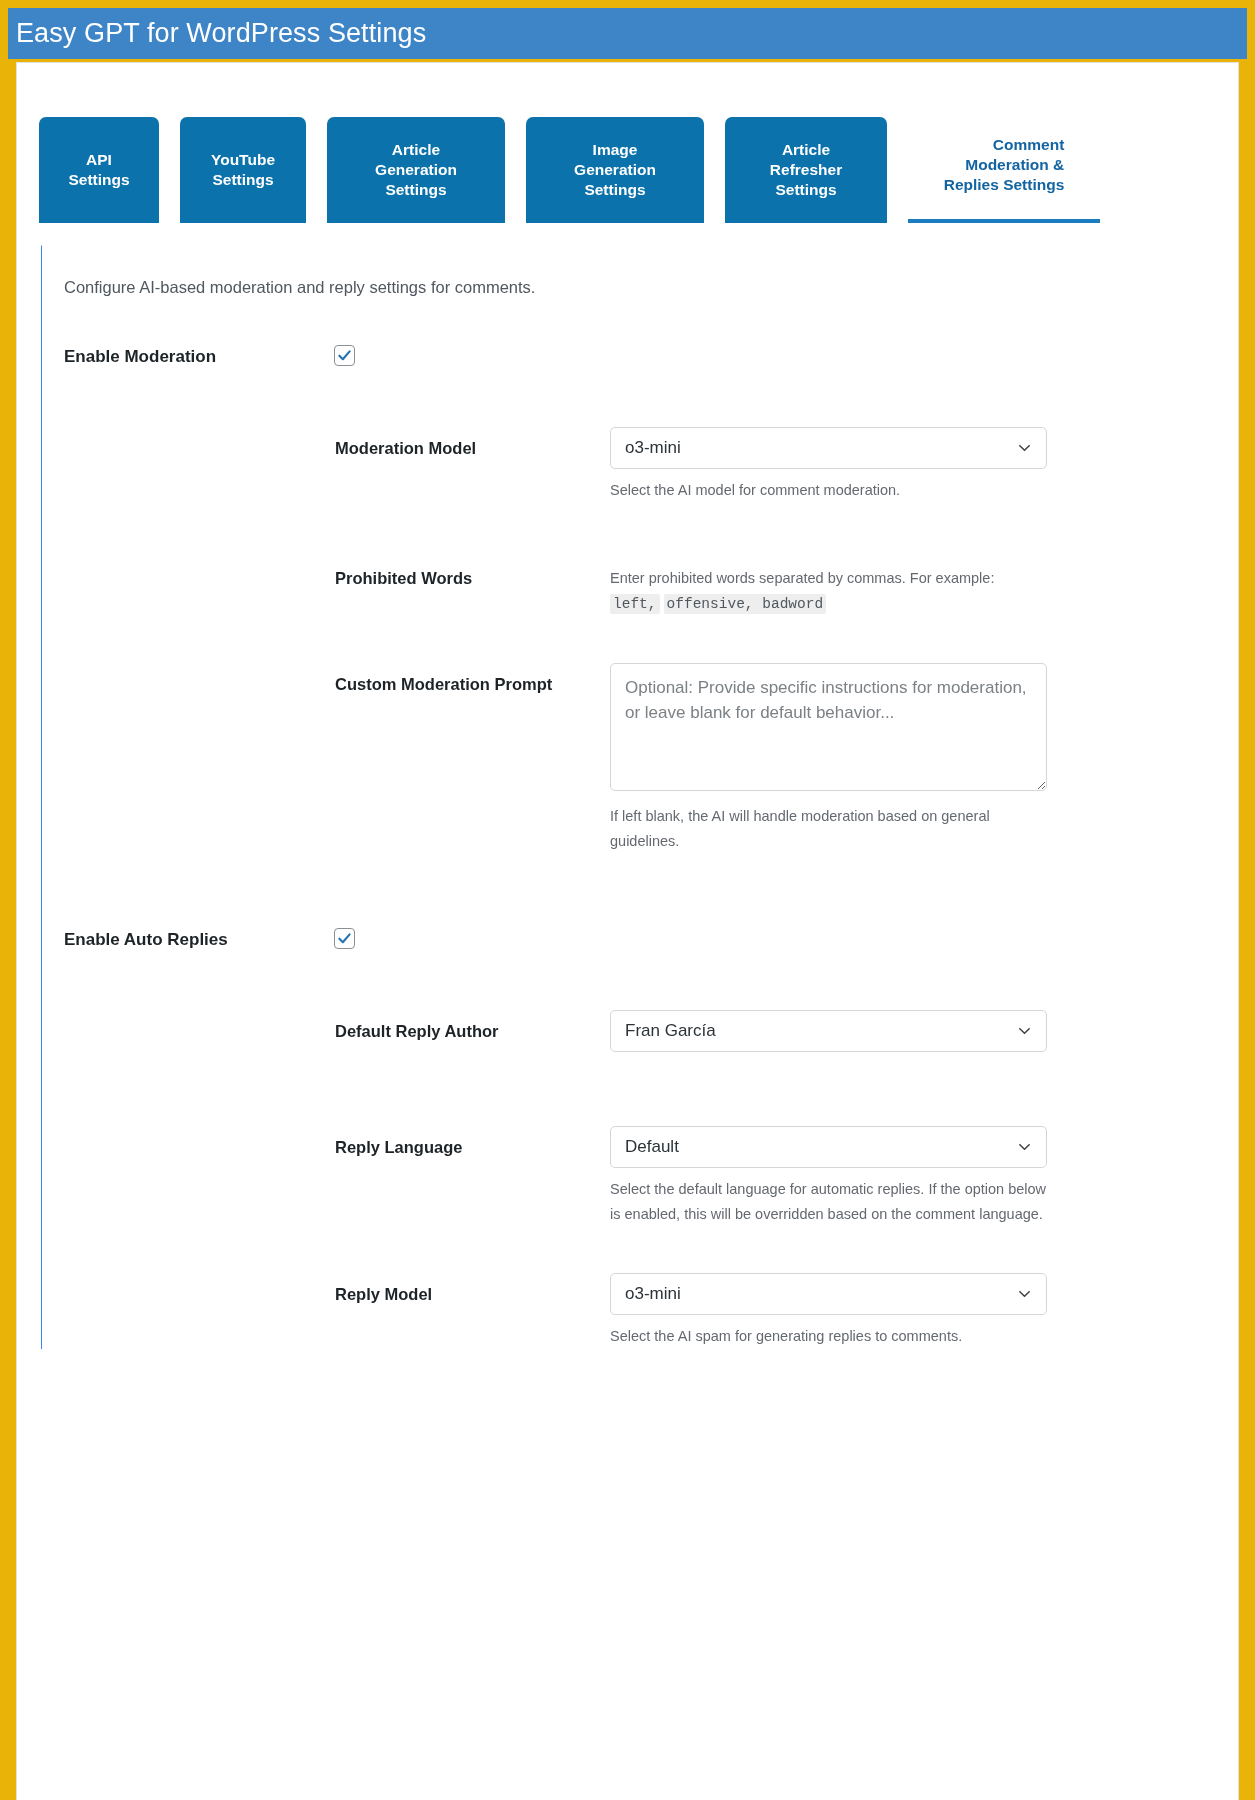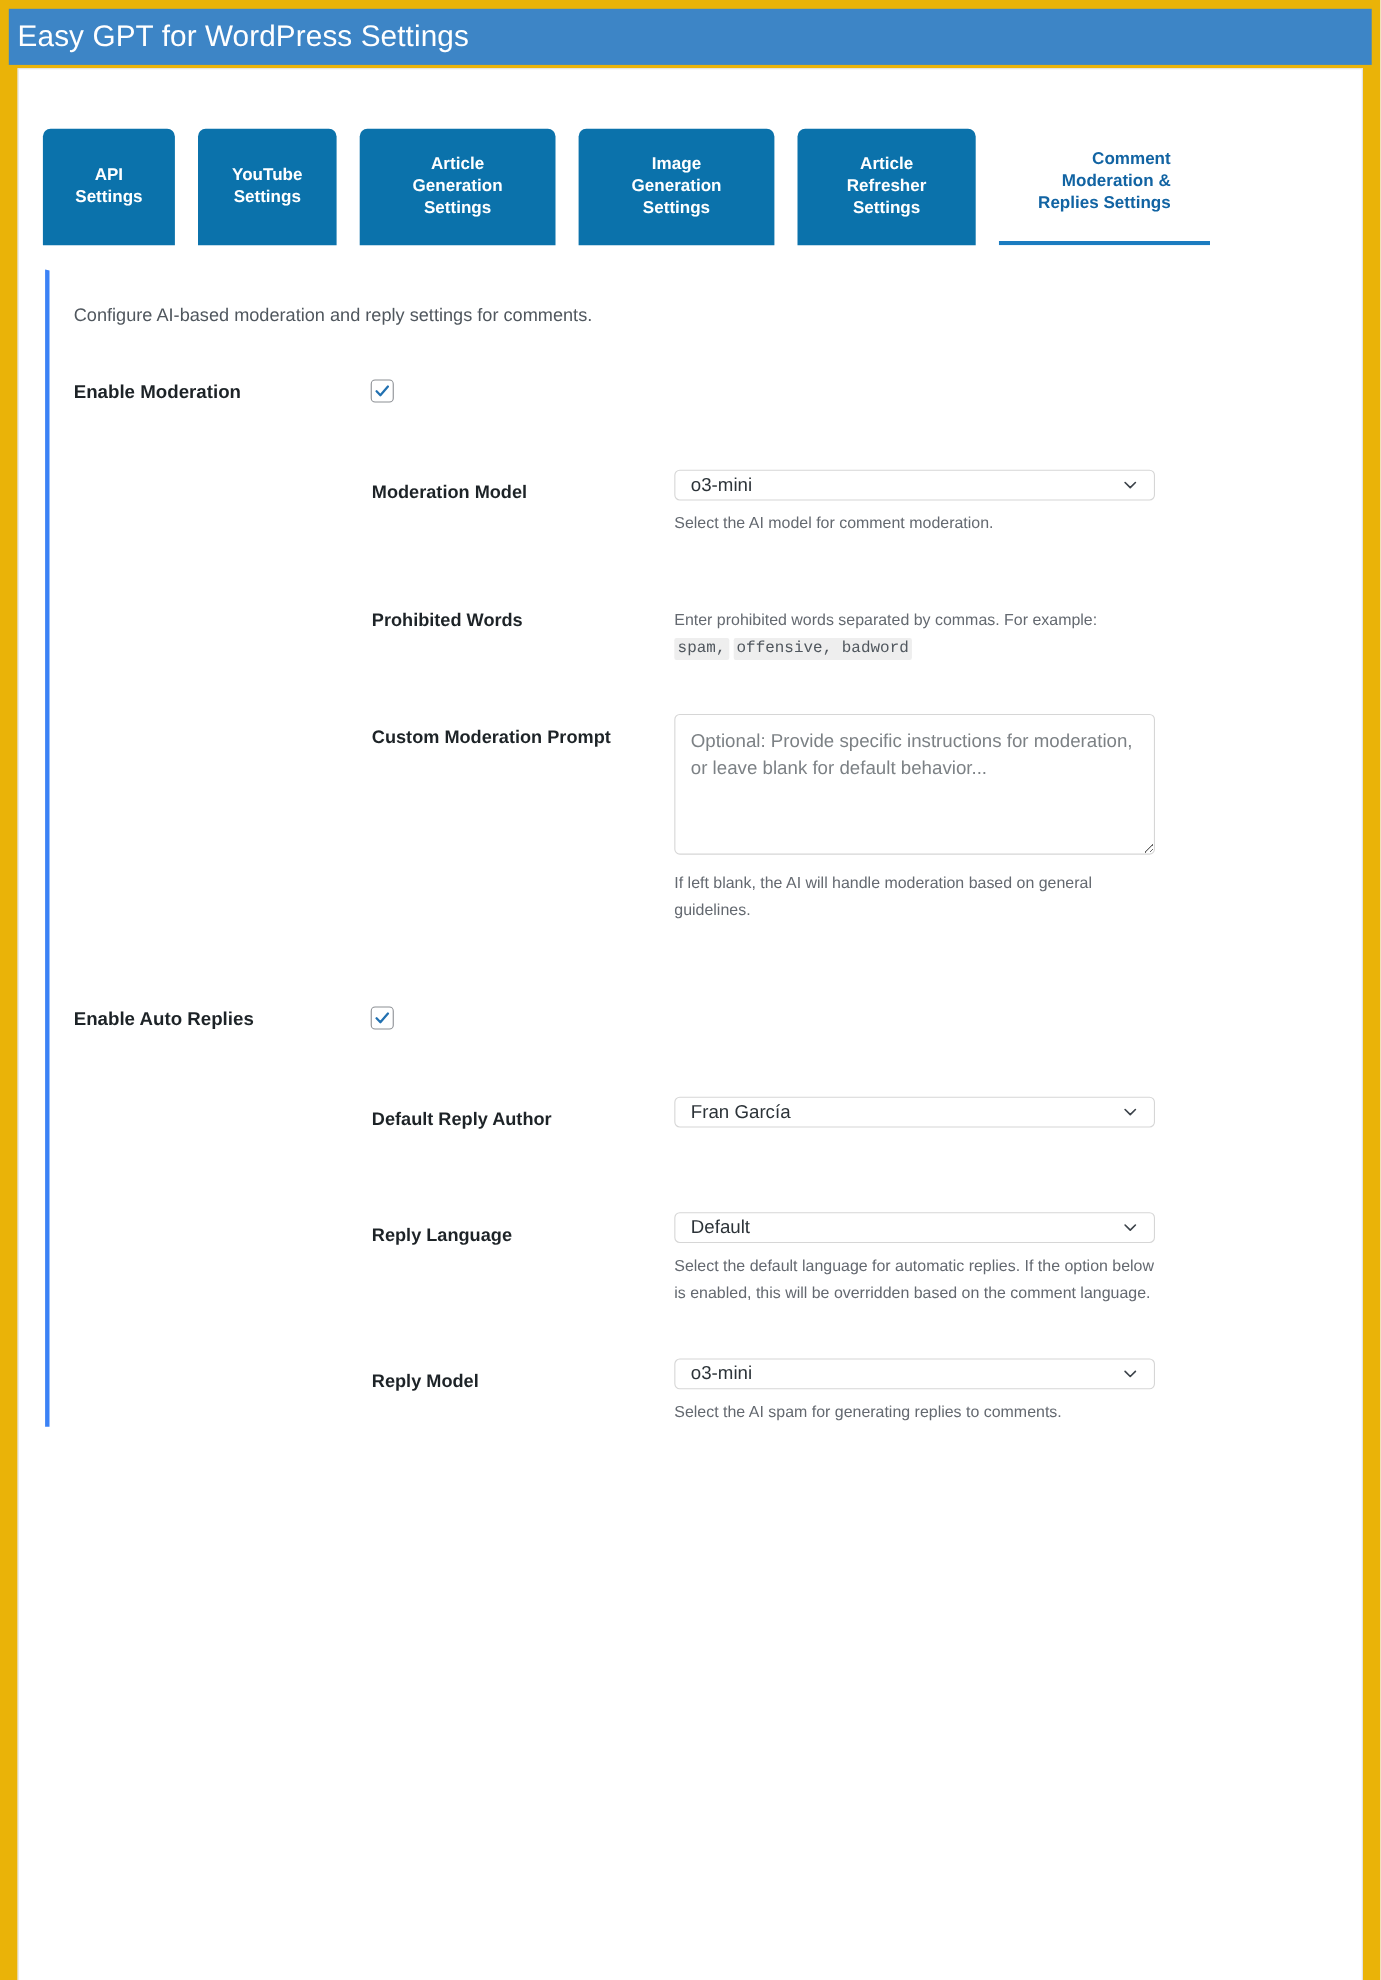--- a/index.html
+++ b/index.html
@@ -87,21 +87,21 @@
     width: 192px;
     height: 112px;
     text-align: right;
   }
 
   
   .content {
     padding: 0 24px 40px 24px;
   }
   .inner-frame {
-    border-left: 4px solid #3b82f6;
+    border-left: 1px solid #3b82f6;
     border-top: 1px solid #ffffff;
     padding: 0;
     margin-top: 22px;
   }
   .intro {
     color: #50575e;
     font-size: 16.5px;
     padding: 30px 0 0 22px;
     line-height: 1.4;
   }
@@ -138,21 +138,21 @@
   }
   .field-control {
     flex: 1 1 auto;
     max-width: 437px;
   }
 
   
   .select-box {
     position: relative;
     width: 437px;
-    height: 28px;
+    height: 42px;
     border: 1px solid #d6d6d6;
     border-radius: 5px;
     background: #ffffff;
     display: flex;
     align-items: center;
     padding: 0 14px;
     font-size: 17px;
     color: #2c3338;
     cursor: pointer;
   }
@@ -285,21 +285,21 @@
               </div>
               <div class="desc">Select the AI model for comment moderation.</div>
             </div>
           </div>
 
           <div class="spacer-54"></div>
 
           <div class="field-row">
             <div class="field-label">Prohibited Words</div>
             <div class="field-control">
-              <div class="desc"><span>Enter prohibited words separated by commas. For example: </span><code class="inline">spam,</code> <code class="inline">offensive, badword</code></div>
+              <div class="desc"><span>Enter prohibited words separated by commas. For example: </span><code class="inline">left,</code> <code class="inline">offensive, badword</code></div>
             </div>
           </div>
 
           <div class="spacer-46"></div>
 
           <div class="field-row">
             <div class="field-label">Custom Moderation Prompt</div>
             <div class="field-control">
               <textarea class="ta med" placeholder="Optional: Provide specific instructions for moderation, or leave blank for default behavior..." style=""></textarea>
               <div class="desc">If left blank, the AI will handle moderation based on general guidelines.</div>

